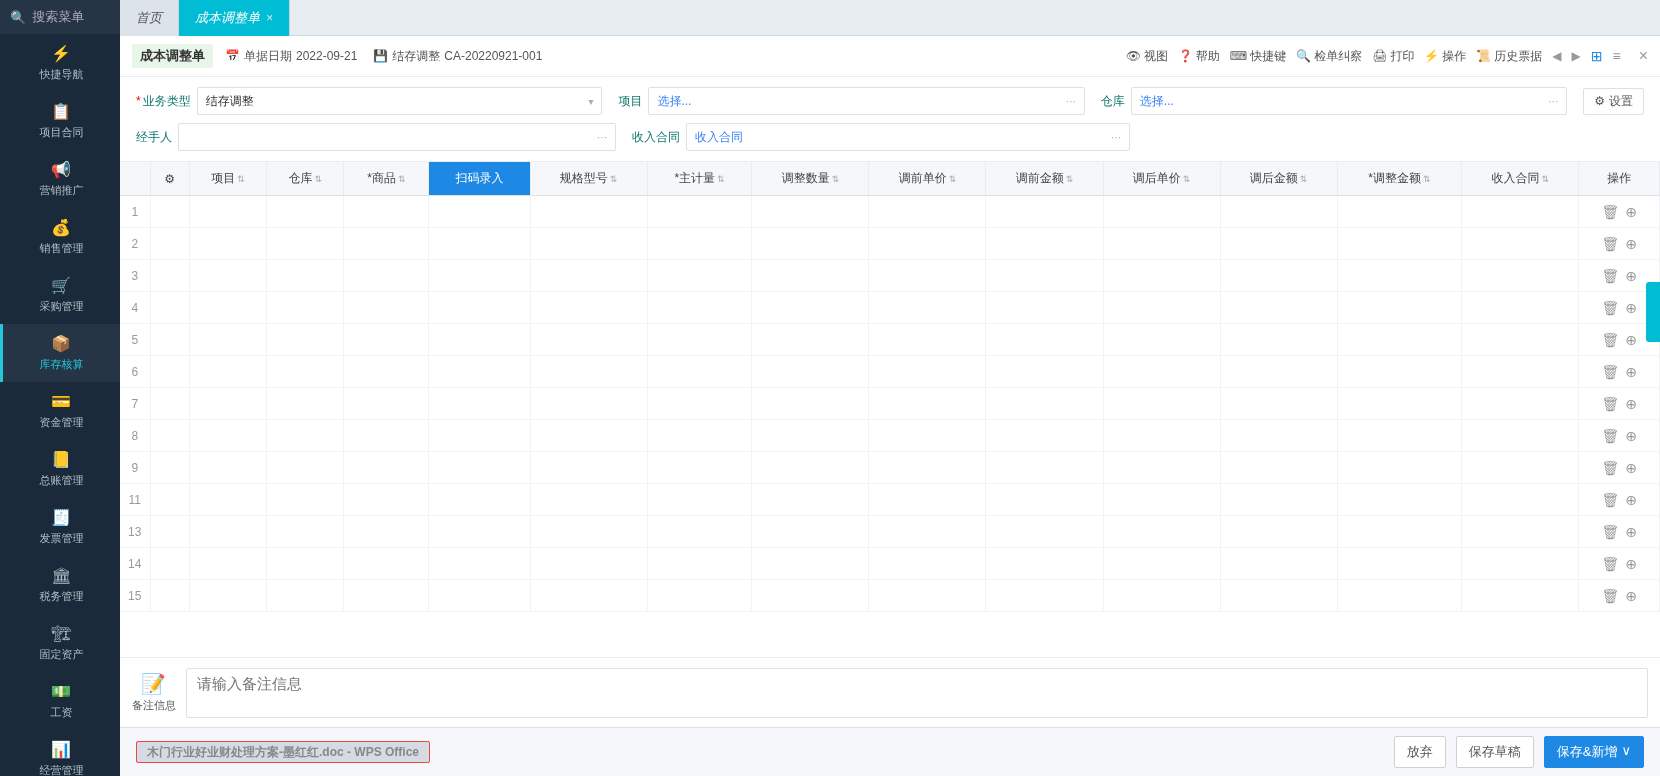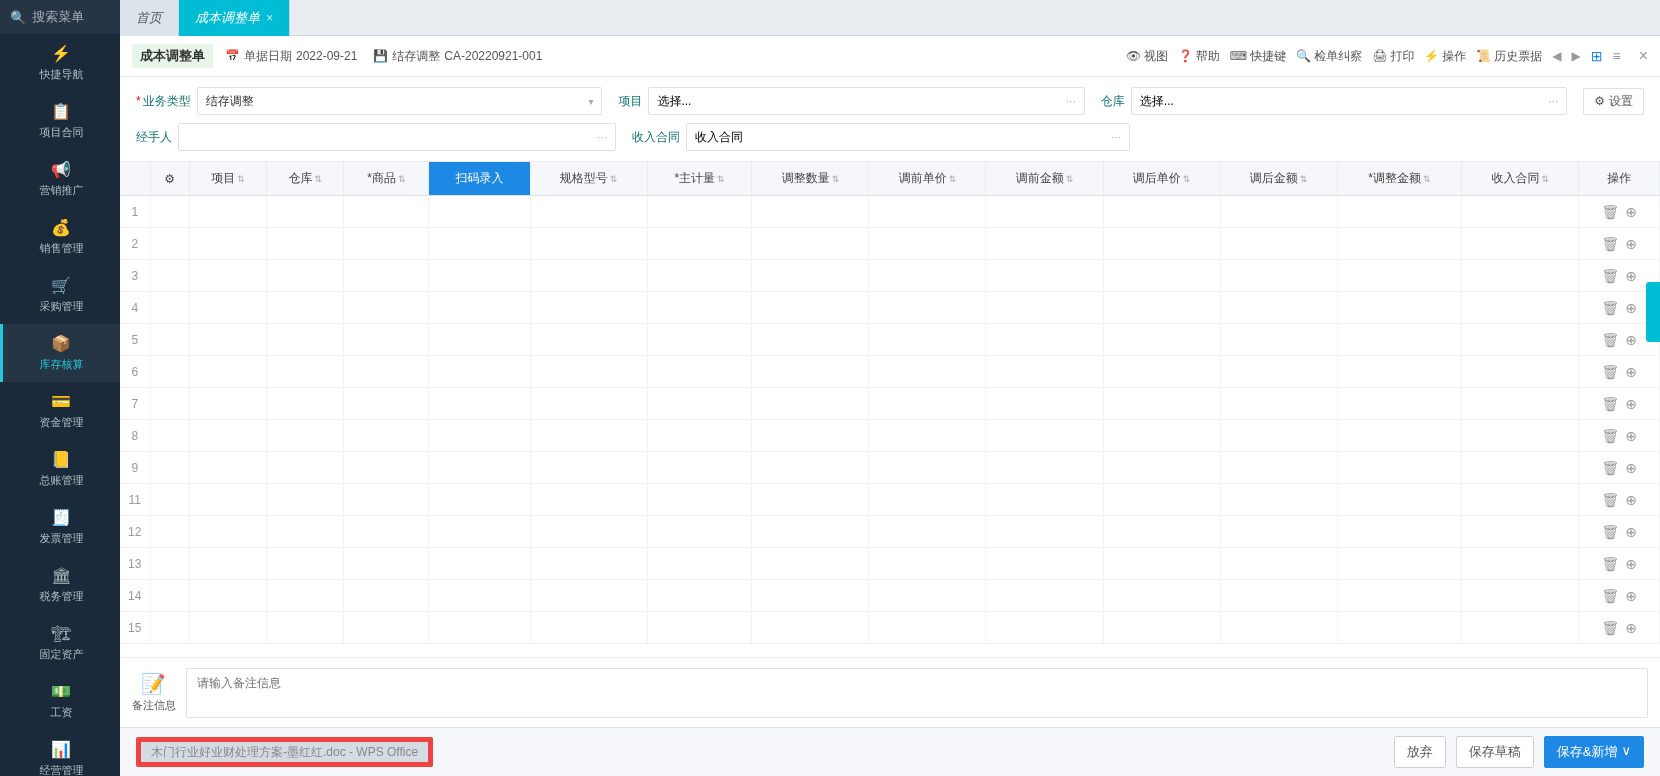--- a/index.html
+++ b/index.html
@@ -137,21 +137,21 @@
       padding: 4px 8px;
       font-size: 12px;
       color: #333;
       display: flex;
       align-items: center;
       justify-content: space-between;
       background: #fff;
       cursor: pointer;
       min-height: 28px;
     }
-    .form-value .placeholder { color: #000000; }
+    .form-value .placeholder { color: #3b82f6; }
     .form-value .dots { color: #aaa; font-size: 10px; }
     .form-value .chevron { color: #aaa; font-size: 10px; }
 
     
     .settings-btn {
       background: #fff;
       border: 1px solid #e0e0e0;
       border-radius: 2px;
       padding: 4px 10px;
       cursor: pointer;
@@ -219,21 +219,21 @@
       align-items: center;
       gap: 2px;
       color: #555;
       font-size: 11px;
     }
     .notes-input {
       flex: 1;
       border: 1px solid #e0e0e0;
       border-radius: 2px;
       padding: 6px 10px;
-      font-size: 12px;
+      font-size: 15px;
       color: #aaa;
       min-height: 50px;
       resize: none;
       outline: none;
     }
 
     
     .footer {
       background: #f5f7fa;
       border-top: 1px solid #e0e0e0;
@@ -284,22 +284,23 @@
     }
 
     
     .table-area::-webkit-scrollbar { width: 6px; height: 6px; }
     .table-area::-webkit-scrollbar-track { background: #f0f0f0; }
     .table-area::-webkit-scrollbar-thumb { background: #ccc; border-radius: 3px; }
     .taskbar-item {
       background: #d5dbe3;
       padding: 3px 10px;
       border-radius: 2px;
-      border: 5px solid #ef4444;
+      border: 1px solid #ef4444;
       cursor: pointer;
+      font-weight: bold;
     }
   </style>
 </head>
 <body>
 
 <div class="sidebar">
   <div class="sidebar-search">
     <span>🔍</span>
     <span>搜索菜单</span>
   </div>
@@ -723,43 +724,20 @@
               <td></td>
               <td></td>
               <td>
         <div class="action-cell">
           <span class="action-icon">🗑</span>
           <span class="action-icon">⊕</span>
         </div>
       </td>
             </tr>
             <tr>
-              <td class="row-num">12</td>
-              <td></td>
-              <td></td>
-              <td></td>
-              <td></td>
-              <td></td>
-              <td></td>
-              <td></td>
-              <td></td>
-              <td></td>
-              <td></td>
-              <td></td>
-              <td></td>
-              <td></td>
-              <td></td>
-              <td>
-        <div class="action-cell">
-          <span class="action-icon">🗑</span>
-          <span class="action-icon">⊕</span>
-        </div>
-      </td>
-            </tr>
-            <tr>
               <td class="row-num">13</td>
               <td></td>
               <td></td>
               <td></td>
               <td></td>
               <td></td>
               <td></td>
               <td></td>
               <td></td>
               <td></td>

